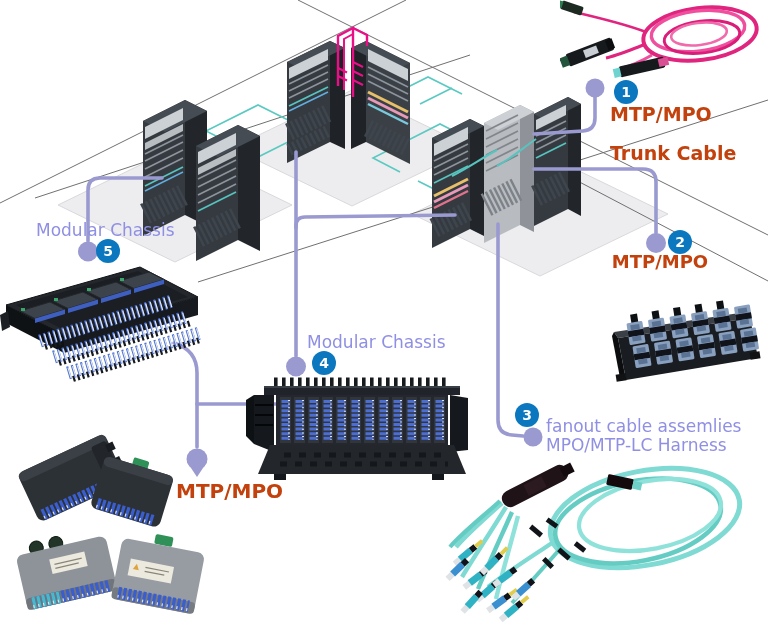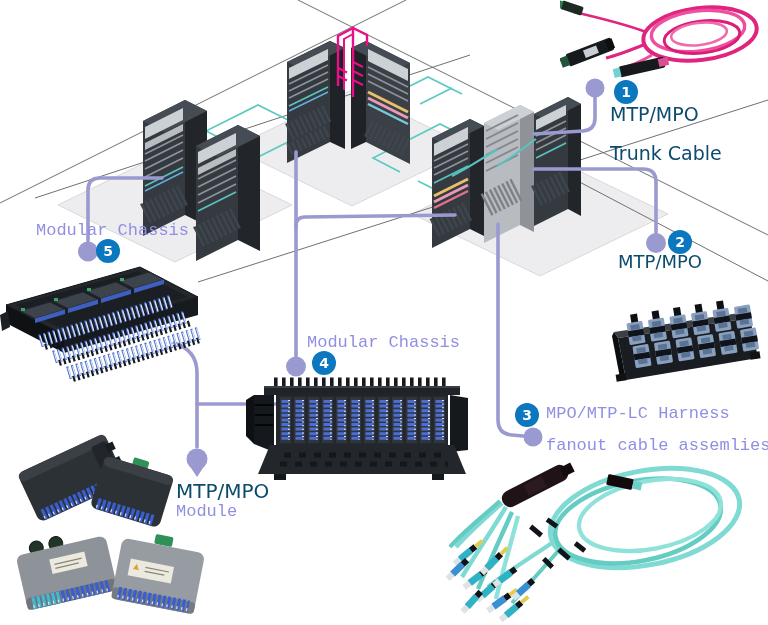--- a/index.html
+++ b/index.html
@@ -4,24 +4,24 @@
 <style>
   html,body{margin:0;padding:0;background:#fff;}
   .canvas{position:relative;width:768px;height:625px;background:#ffffff;overflow:hidden;
           font-family:"DejaVu Sans","Liberation Sans",sans-serif;}
   .layer{position:absolute;left:0;top:0;}
   .prod{position:absolute;z-index:3;}
   .badge{position:absolute;z-index:5;width:24px;height:24px;border-radius:50%;
          background:#0b77bf;color:#fff;font-weight:bold;font-size:14px;
          display:flex;align-items:center;justify-content:center;}
   .lbl{position:absolute;z-index:5;line-height:1.12;white-space:nowrap;}
-  .t-bold{font-weight:400;font-size:19px;color:#0c4a6e;}
+  .t-bold{font-weight:700;font-size:19px;color:#c2410c;}
   .t-bold.sm{font-size:18px;}
   .t-bold.lg{font-size:20px;}
-  .t-peri{font-size:17px;color:#8f8fe3;font-family:Liberation Mono, monospace;}
+  .t-peri{font-size:17px;color:#8f8fe3;}
   .gap13{margin-top:13px;}
   .gap2{margin-top:18px;}
   .center{text-align:center;}
 </style>
 </head>
 <body>
 
 <div class="canvas">
 
   <svg class="layer" width="768" height="625" style="z-index:1">
@@ -577,27 +577,26 @@
     </div>
 
   <div class="lbl" style="left:610px;top:104px">
     <div class="t-bold">MTP/MPO</div>
     <div class="t-bold gap2">Trunk Cable</div>
   </div>
   <div class="lbl center" style="left:592px;top:252px;width:136px">
     <div class="t-bold sm">MTP/MPO</div>
   </div>
   <div class="lbl" style="left:546px;top:404px">
+    <div class="t-peri gap13">fanout cable assemlies</div>
     <div class="t-peri">MPO/MTP-LC Harness</div>
-    <div class="t-peri gap13">fanout cable assemlies</div>
   </div>
   <div class="lbl" style="left:307px;top:333px">
     <span class="t-peri">Modular Chassis</span>
   </div>
   <div class="lbl" style="left:36px;top:221px">
     <span class="t-peri">Modular Chassis</span>
   </div>
   <div class="lbl" style="left:176px;top:480px">
     <div class="t-bold lg">MTP/MPO</div>
-    <div class="t-peri">Module</div>
   </div>
 
 </div>
 
 </body></html>

